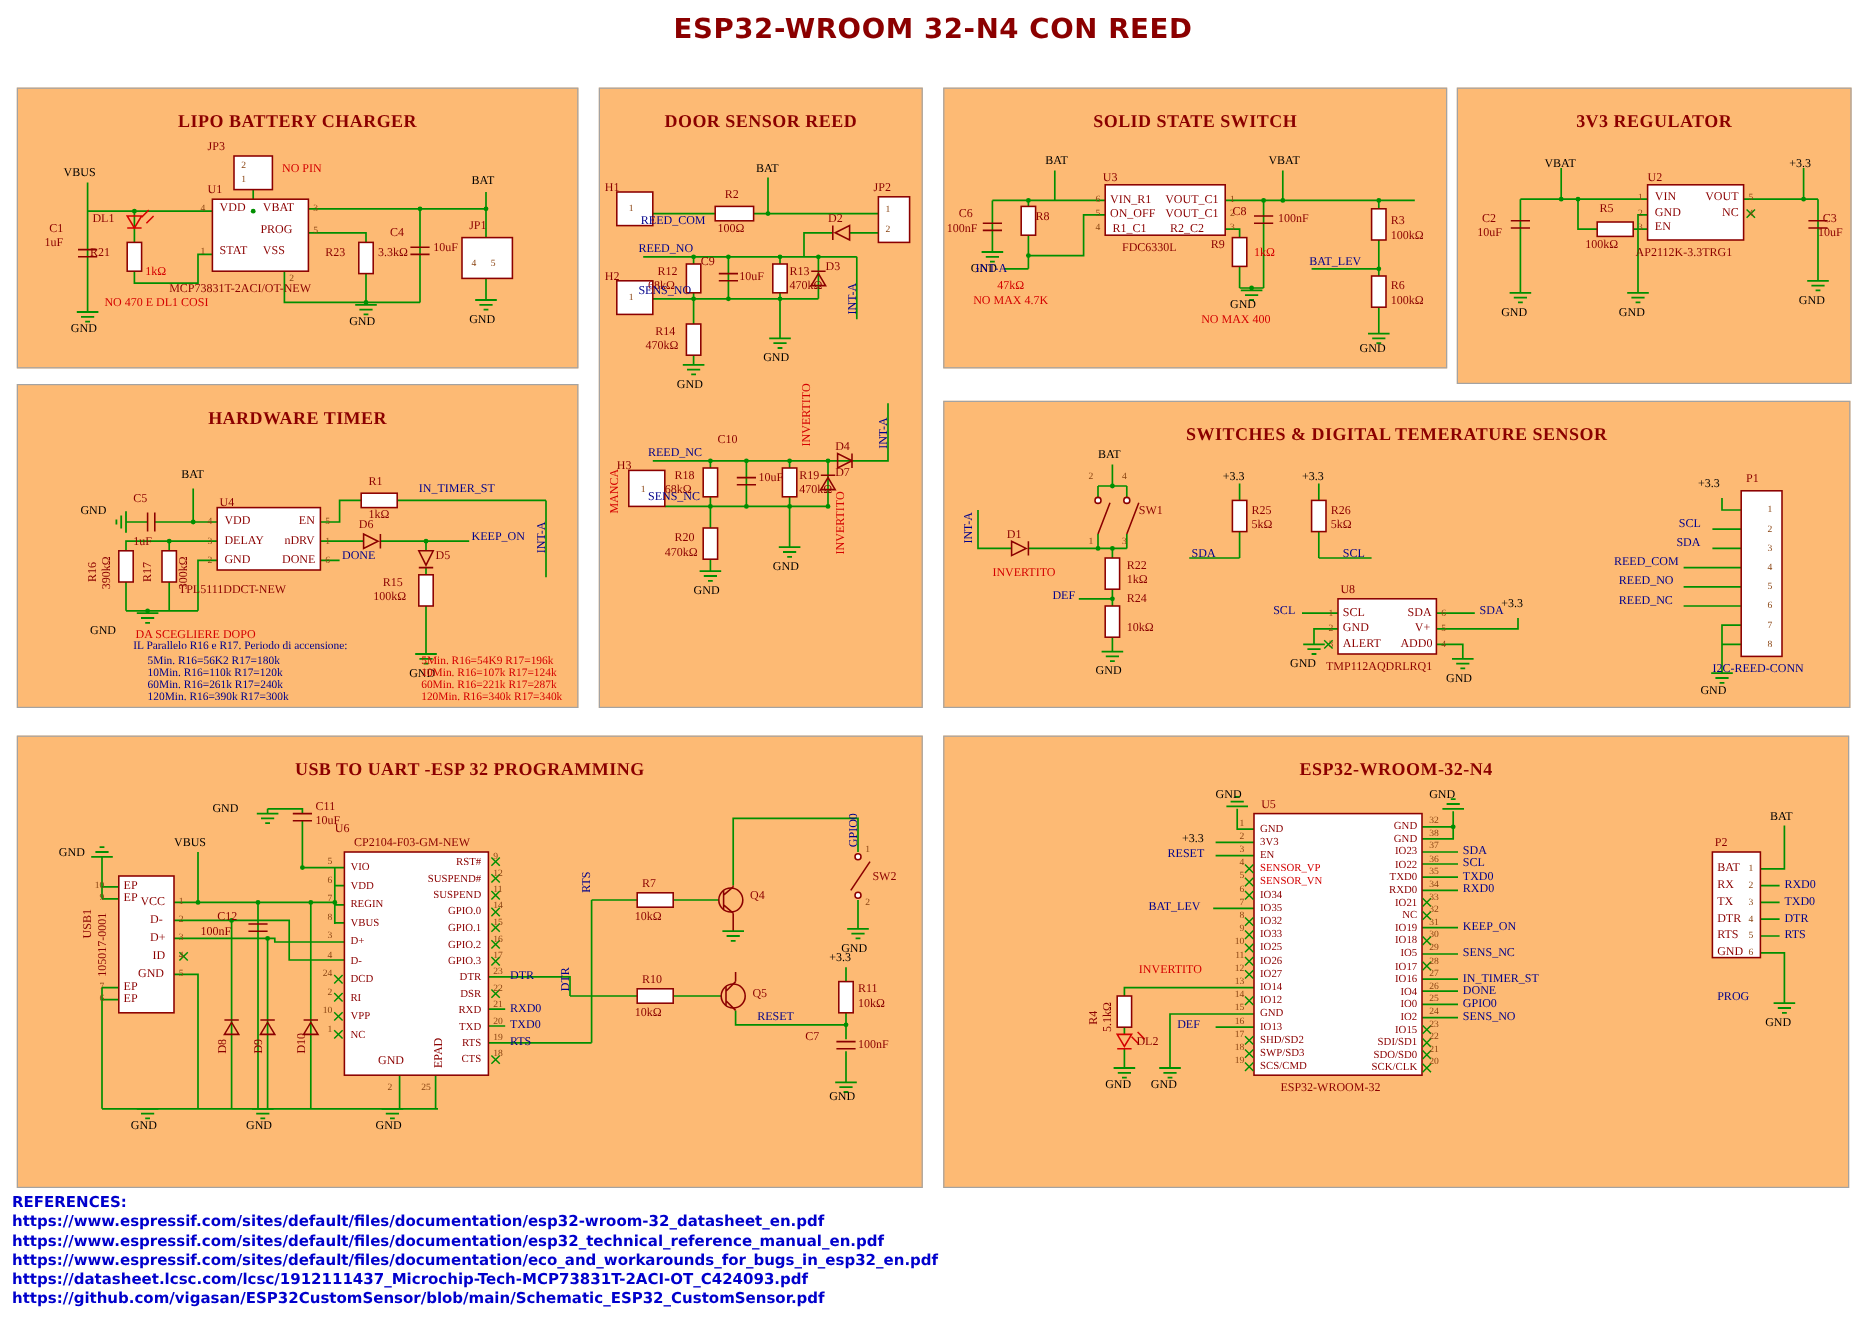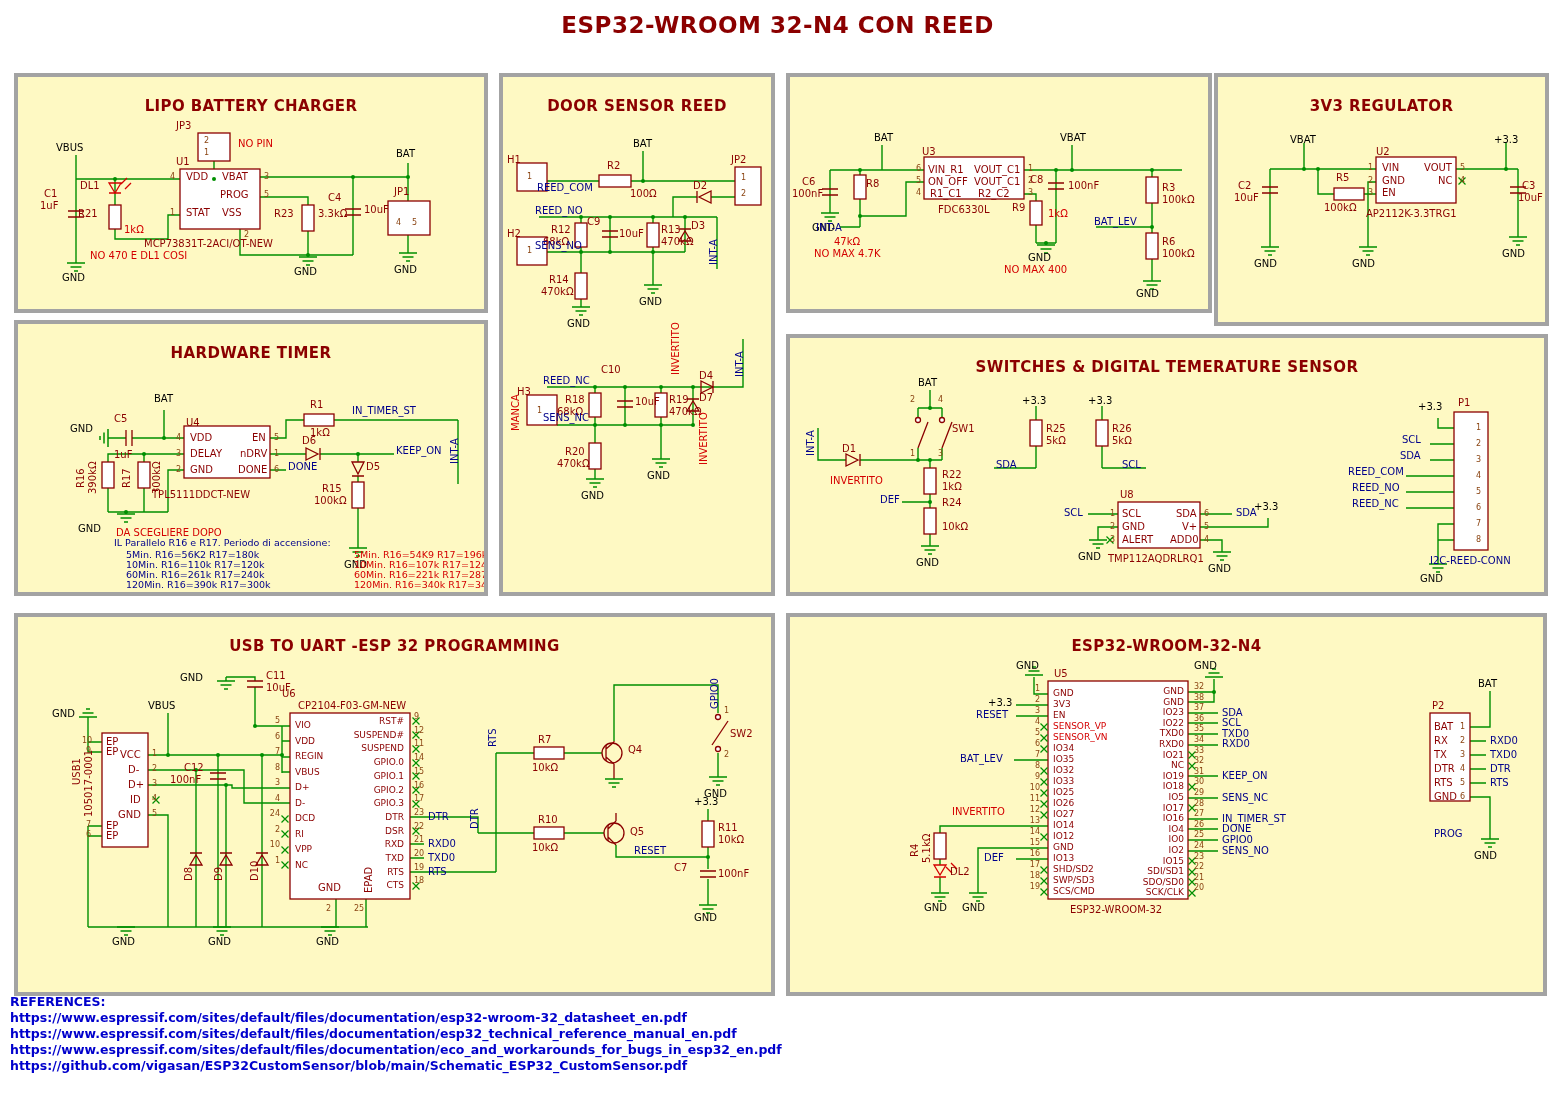--- a/index.html
+++ b/index.html
@@ -1,20 +1,20 @@
 <!DOCTYPE html>
 <html><head>
 <meta charset="utf-8">
 <style>
   html,body{margin:0;padding:0;}
   body{width:1555px;height:1113px;position:relative;background:#ffffff;
        font-family:"DejaVu Sans", sans-serif;overflow:hidden;}
   .main-title{position:absolute;top:12px;left:0;width:100%;text-align:center;
        font-size:23px;font-weight:bold;color:#8b0000;letter-spacing:.5px;}
-  .panel{position:absolute;border:4px solid #a3a3a3;background:#fef9c3;overflow:hidden;}
+  .panel{position:absolute;border:1px solid #a3a3a3;background:#fdba74;overflow:hidden;font-family:Liberation Serif, serif;}
   .ptitle{position:absolute;top:20px;left:0;right:0;text-align:center;margin:0;
        font-size:15px;font-weight:bold;color:#8b0000;letter-spacing:.4px;}
   .wires{position:absolute;left:0;top:0;}
   .layer{position:absolute;left:0;top:0;right:0;bottom:0;}
   .lbl{position:absolute;font-size:10px;line-height:1.05;white-space:pre;color:#000;}
   .lbl.k{color:#000;}
   .lbl.m{color:#8b0000;}
   .lbl.b{color:#00008b;}
   .lbl.r{color:#d40000;}
   .lbl.p{color:#8b4513;font-size:8px;}
@@ -140,21 +140,21 @@
       <circle class="j" cx="122" cy="348" r="2"></circle>
     <circle class="j" cx="158" cy="348" r="2"></circle>
       <circle class="j" cx="190" cy="348" r="2"></circle>
   </svg>
   <div class="layer">
       <span class="lbl k" style="left: 130px; top: 62px;">BAT</span>
       <span class="lbl m" style="left: 4px; top: 78px;">H1</span>
       <span class="lbl p" style="left: 24px; top: 96px;">1</span>
       <span class="lbl b" style="left: 34px; top: 106px;">REED_COM</span>
       <span class="lbl m" style="left: 104px; top: 84px;">R2</span>
-      <span class="lbl m" style="left: 98px; top: 112px; margin-left: 29px;">100Ω</span>
+      <span class="lbl m" style="left: 98px; top: 112px;">100Ω</span>
       <span class="lbl m" style="left: 228px; top: 78px;">JP2</span>
       <span class="lbl p" style="left: 238px; top: 97px;">1</span>
       <span class="lbl p" style="left: 238px; top: 113px;">2</span>
       <span class="lbl m" style="left: 190px; top: 104px;">D2</span>
       <span class="lbl b" style="left: 32px; top: 129px;">REED_NO</span>
       <span class="lbl m" style="left: 84px; top: 140px;">C9</span>
       <span class="lbl m" style="left: 116px; top: 152px;">10uF</span>
       <span class="lbl m" style="left: 48px; top: 148px;">R12</span>
       <span class="lbl m" style="left: 40px; top: 160px;">68kΩ</span>
       <span class="lbl m" style="left: 158px; top: 148px;">R13</span>
@@ -185,20 +185,21 @@
       <span class="lbl r rot" style="left: 196px; top: 388px;">INVERTITO</span>
       <span class="lbl b" style="left: 40px; top: 336px;">SENS_NC</span>
       <span class="lbl m" style="left: 62px; top: 370px;">R20</span>
       <span class="lbl m" style="left: 54px; top: 382px;">470kΩ</span>
       <span class="lbl k" style="left: 144px; top: 394px;">GND</span>
       <span class="lbl k" style="left: 78px; top: 414px;">GND</span>
     </div>
 </section>
 
 <section class="panel" style="left:786px;top:73px;width:418px;height:232px">
+  <h2 class="ptitle">SOLID STATE SWITCH</h2>
   <svg class="wires" width="418" height="232">
     <path class="w" d="M92,68V93 M40,93H134 M40,93V136 M70,93V98 M70,122V150 M70,139H116V105H134 M70,150H50 M134,117H246V124 M246,148V166 M246,166H266 M266,93V166 M234,93H392 M282,93V68 M362,93V100 M362,126V150 M362,150H306 M362,150V156 M362,182V204 M256,166V168"></path>
     <rect class="cf" x="134" y="80" width="100" height="42"></rect>
     <rect class="cf" x="64" y="98" width="12" height="24"></rect>
     <rect class="cf" x="240" y="124" width="12" height="24"></rect>
     <rect class="cf" x="356" y="100" width="12" height="26"></rect>
     <rect class="cf" x="356" y="156" width="12" height="26"></rect>
     <path class="cs" d="M32,112H48 M32,118H48 M258,106H274 M258,112H274"></path>
     <use href="#gnd" x="40" y="136"></use>
       <use href="#gnd" x="256" y="168"></use>
@@ -783,15 +784,16 @@
       <span class="lbl m ra" style="left: 394px; top: 271.4px; font-size: 9px;">SCK/CLK</span>
     </div>
 </section>
 
 <div class="refs">
   <div class="ref-head">REFERENCES:</div>
   <div>
       <div class="ref-link">https://www.espressif.com/sites/default/files/documentation/esp32-wroom-32_datasheet_en.pdf</div>
       <div class="ref-link">https://www.espressif.com/sites/default/files/documentation/esp32_technical_reference_manual_en.pdf</div>
       <div class="ref-link">https://www.espressif.com/sites/default/files/documentation/eco_and_workarounds_for_bugs_in_esp32_en.pdf</div>
+      <div class="ref-link">https://datasheet.lcsc.com/lcsc/1912111437_Microchip-Tech-MCP73831T-2ACI-OT_C424093.pdf</div>
       <div class="ref-link">https://github.com/vigasan/ESP32CustomSensor/blob/main/Schematic_ESP32_CustomSensor.pdf</div>
     </div>
 </div>
 
 </body></html>

